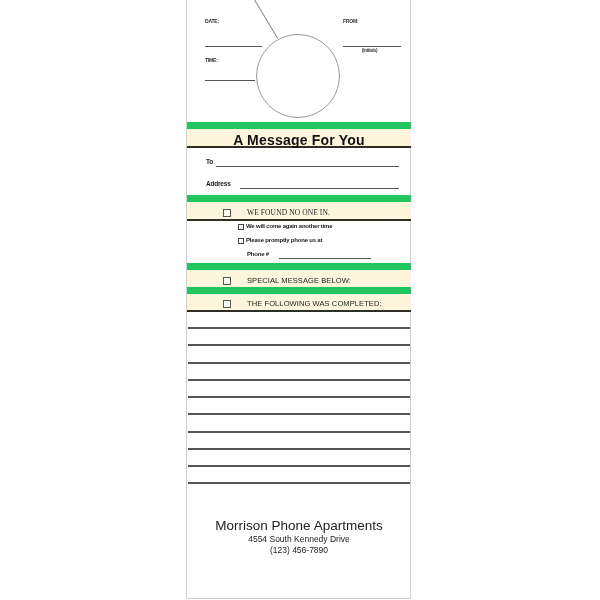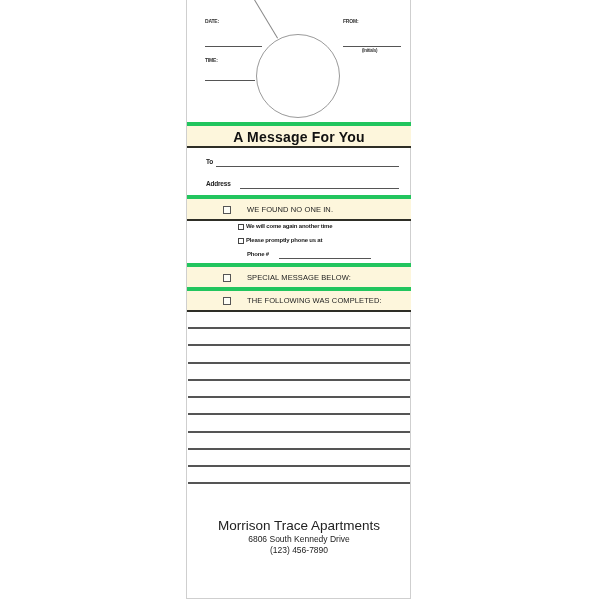--- a/index.html
+++ b/index.html
@@ -18,21 +18,21 @@
   .slit {
     position: absolute; left: 67px; top: 0; width: 1.3px; height: 45px; background: #888;
     transform-origin: top left; transform: rotate(-31deg);
   }
   .hole {
     position: absolute; left: 69px; top: 34px; width: 84px; height: 84px; border-radius: 50%;
     border: 1px solid #9a9a9a; box-sizing: border-box; background: #fff;
   }
   .band {
     position: absolute; left: 0; width: 224px; background: #fdf6dc;
-    border-top: 4px solid #22c55e; box-sizing: border-box;
+    border-top: 7px solid #22c55e; box-sizing: border-box;
   }
   .band.last { border-bottom: 2px solid #2e2e26; }
   .title {
     font-size: 14px; font-weight: bold; text-align: center; color: #111; letter-spacing: 0.2px;
     line-height: 22px;
   }
   .chk {
     position: absolute; width: 8px; height: 8px; border: 1px solid #555; box-sizing: border-box; background: #fdfdf6;
   }
   .band-label {
@@ -71,21 +71,21 @@
   </div>
 
   <div class="field-label" style="left:19px; top:158px;">To</div>
   <div class="uline" style="left:29px; top:166px; width:183px;"></div>
 
   <div class="field-label" style="left:19px; top:180px;">Address</div>
   <div class="uline" style="left:53px; top:188px; width:159px;"></div>
 
   <div class="band last" style="top:195px; height:26px;">
     <div class="chk" style="left:36px; top:7px;"></div>
-    <div class="band-label" style="top:6px;">WE FOUND NO ONE IN.</div>
+    <div class="band-label" style="top:6px;font-family:Liberation Serif, serif;">WE FOUND NO ONE IN.</div>
   </div>
 
   <div class="chk-sm" style="left:51px; top:224px;"></div>
   <div class="sub" style="left:59px; top:223px;">We will come again another time</div>
 
   <div class="chk-sm" style="left:51px; top:238px;"></div>
   <div class="sub" style="left:59px; top:237px;">Please promptly phone us at</div>
 
   <div class="sub" style="left:60px; top:251px;">Phone #</div>
   <div class="uline" style="left:92px; top:258px; width:92px;"></div>
@@ -107,17 +107,17 @@
     <div class="rule" style="top:379px;"></div>
     <div class="rule" style="top:396px;"></div>
     <div class="rule" style="top:413px;"></div>
     <div class="rule" style="top:431px;"></div>
     <div class="rule" style="top:448px;"></div>
     <div class="rule" style="top:465px;"></div>
     <div class="rule" style="top:482px;"></div>
   </div>
 
   <div class="company" style="top:518px;">
-    <div class="name">Morrison Trace Apartments</div>
-    <div class="line">6806 South Kennedy Drive</div>
+    <div class="name">Morrison Phone Apartments</div>
+    <div class="line">4554 South Kennedy Drive</div>
     <div class="line">(123) 456-7890</div>
   </div>
 </div>
 
 </body></html>

